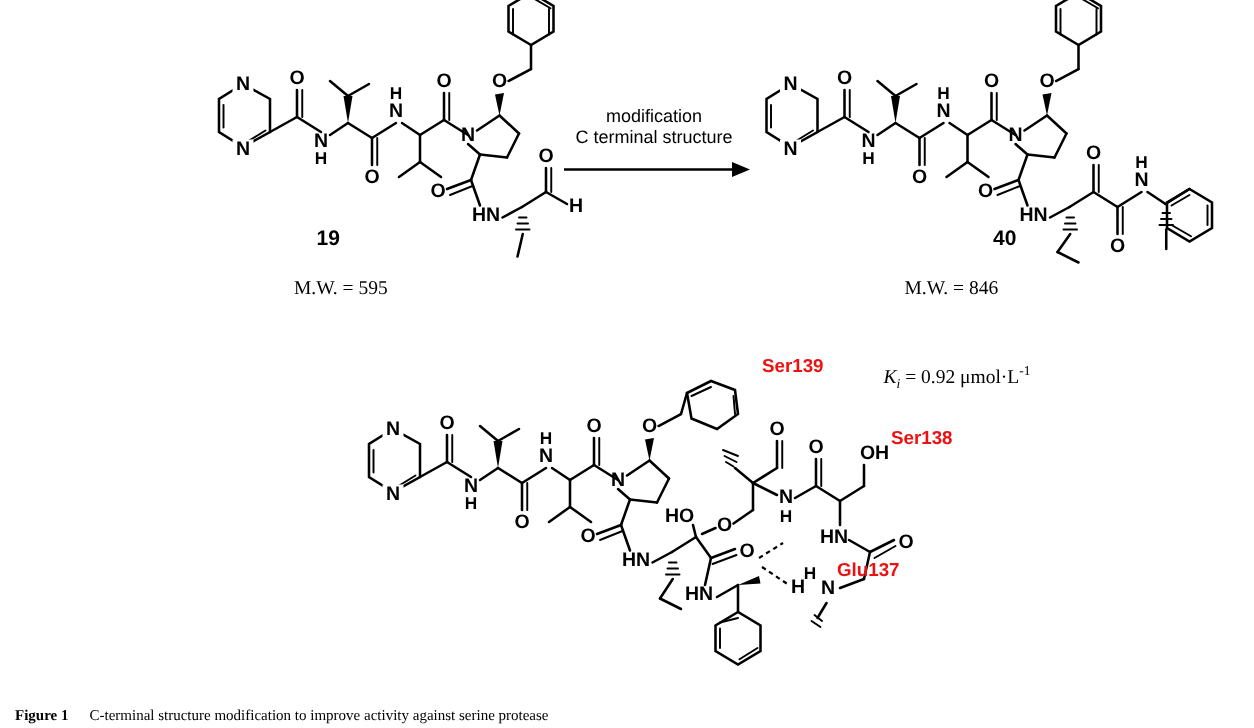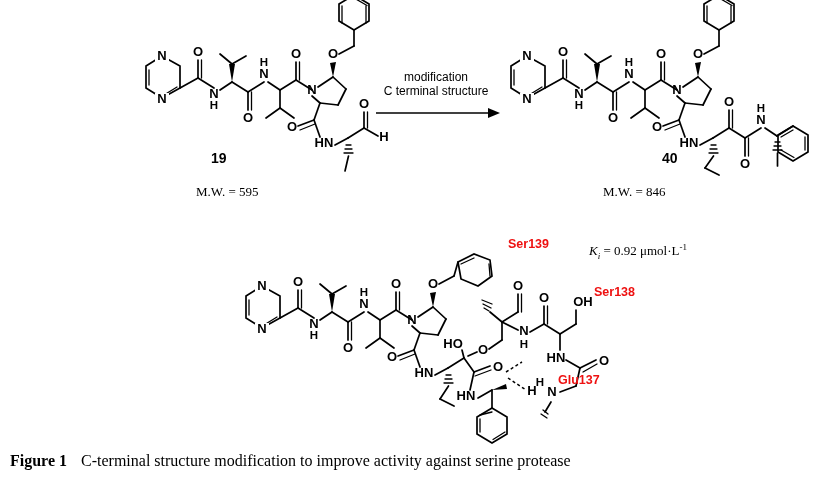--- a/index.html
+++ b/index.html
@@ -10,22 +10,22 @@
   text{font-family:"Liberation Sans",sans-serif;fill:#000;}
   .atom{font-size:13px;font-weight:bold;font-family:"Liberation Sans",sans-serif;}
   .atom-s{font-size:11.5px;font-weight:bold;font-family:"Liberation Sans",sans-serif;}
   .res{font-size:12.5px;font-weight:bold;fill:#ee1111;font-family:"Liberation Sans",sans-serif;}
   .arrowlbl{font-size:12px;font-family:"Liberation Sans",sans-serif;}
   .cmpnum{position:absolute;font-family:Liberation Sans, sans-serif;font-weight:bold;font-size:14px;}
   .mwline{position:absolute;font-family:"Liberation Serif",serif;font-size:13px;white-space:nowrap;}
   .mwline i{font-style:italic;}
   .mwline sub{font-size:9px;font-style:italic;}
   .mwline sup{font-size:9px;}
-  .caption{position:absolute;left:10px;top:452px;font-family:"Liberation Serif",serif;
-           font-size:16px;white-space:nowrap;}
+  .caption{position:absolute;left:10px;top:472px;font-family:"Liberation Serif",serif;
+           font-size:10px;white-space:nowrap;}
   .caption b{font-weight:bold;}
   .capgap{display:inline-block;width:14px;}
   .bond{stroke:#000;stroke-width:1.7;fill:none;stroke-linecap:round;}
   .bond-t{stroke:#000;stroke-width:1.3;fill:none;stroke-linecap:round;}
   .hb{stroke:#000;stroke-width:1.5;fill:none;stroke-dasharray:3,2.6;}
   .wedge{fill:#000;stroke:none;}
   .arrowline{stroke:#000;stroke-width:1.6;fill:none;}
 </style>
 </head>
 <body>

